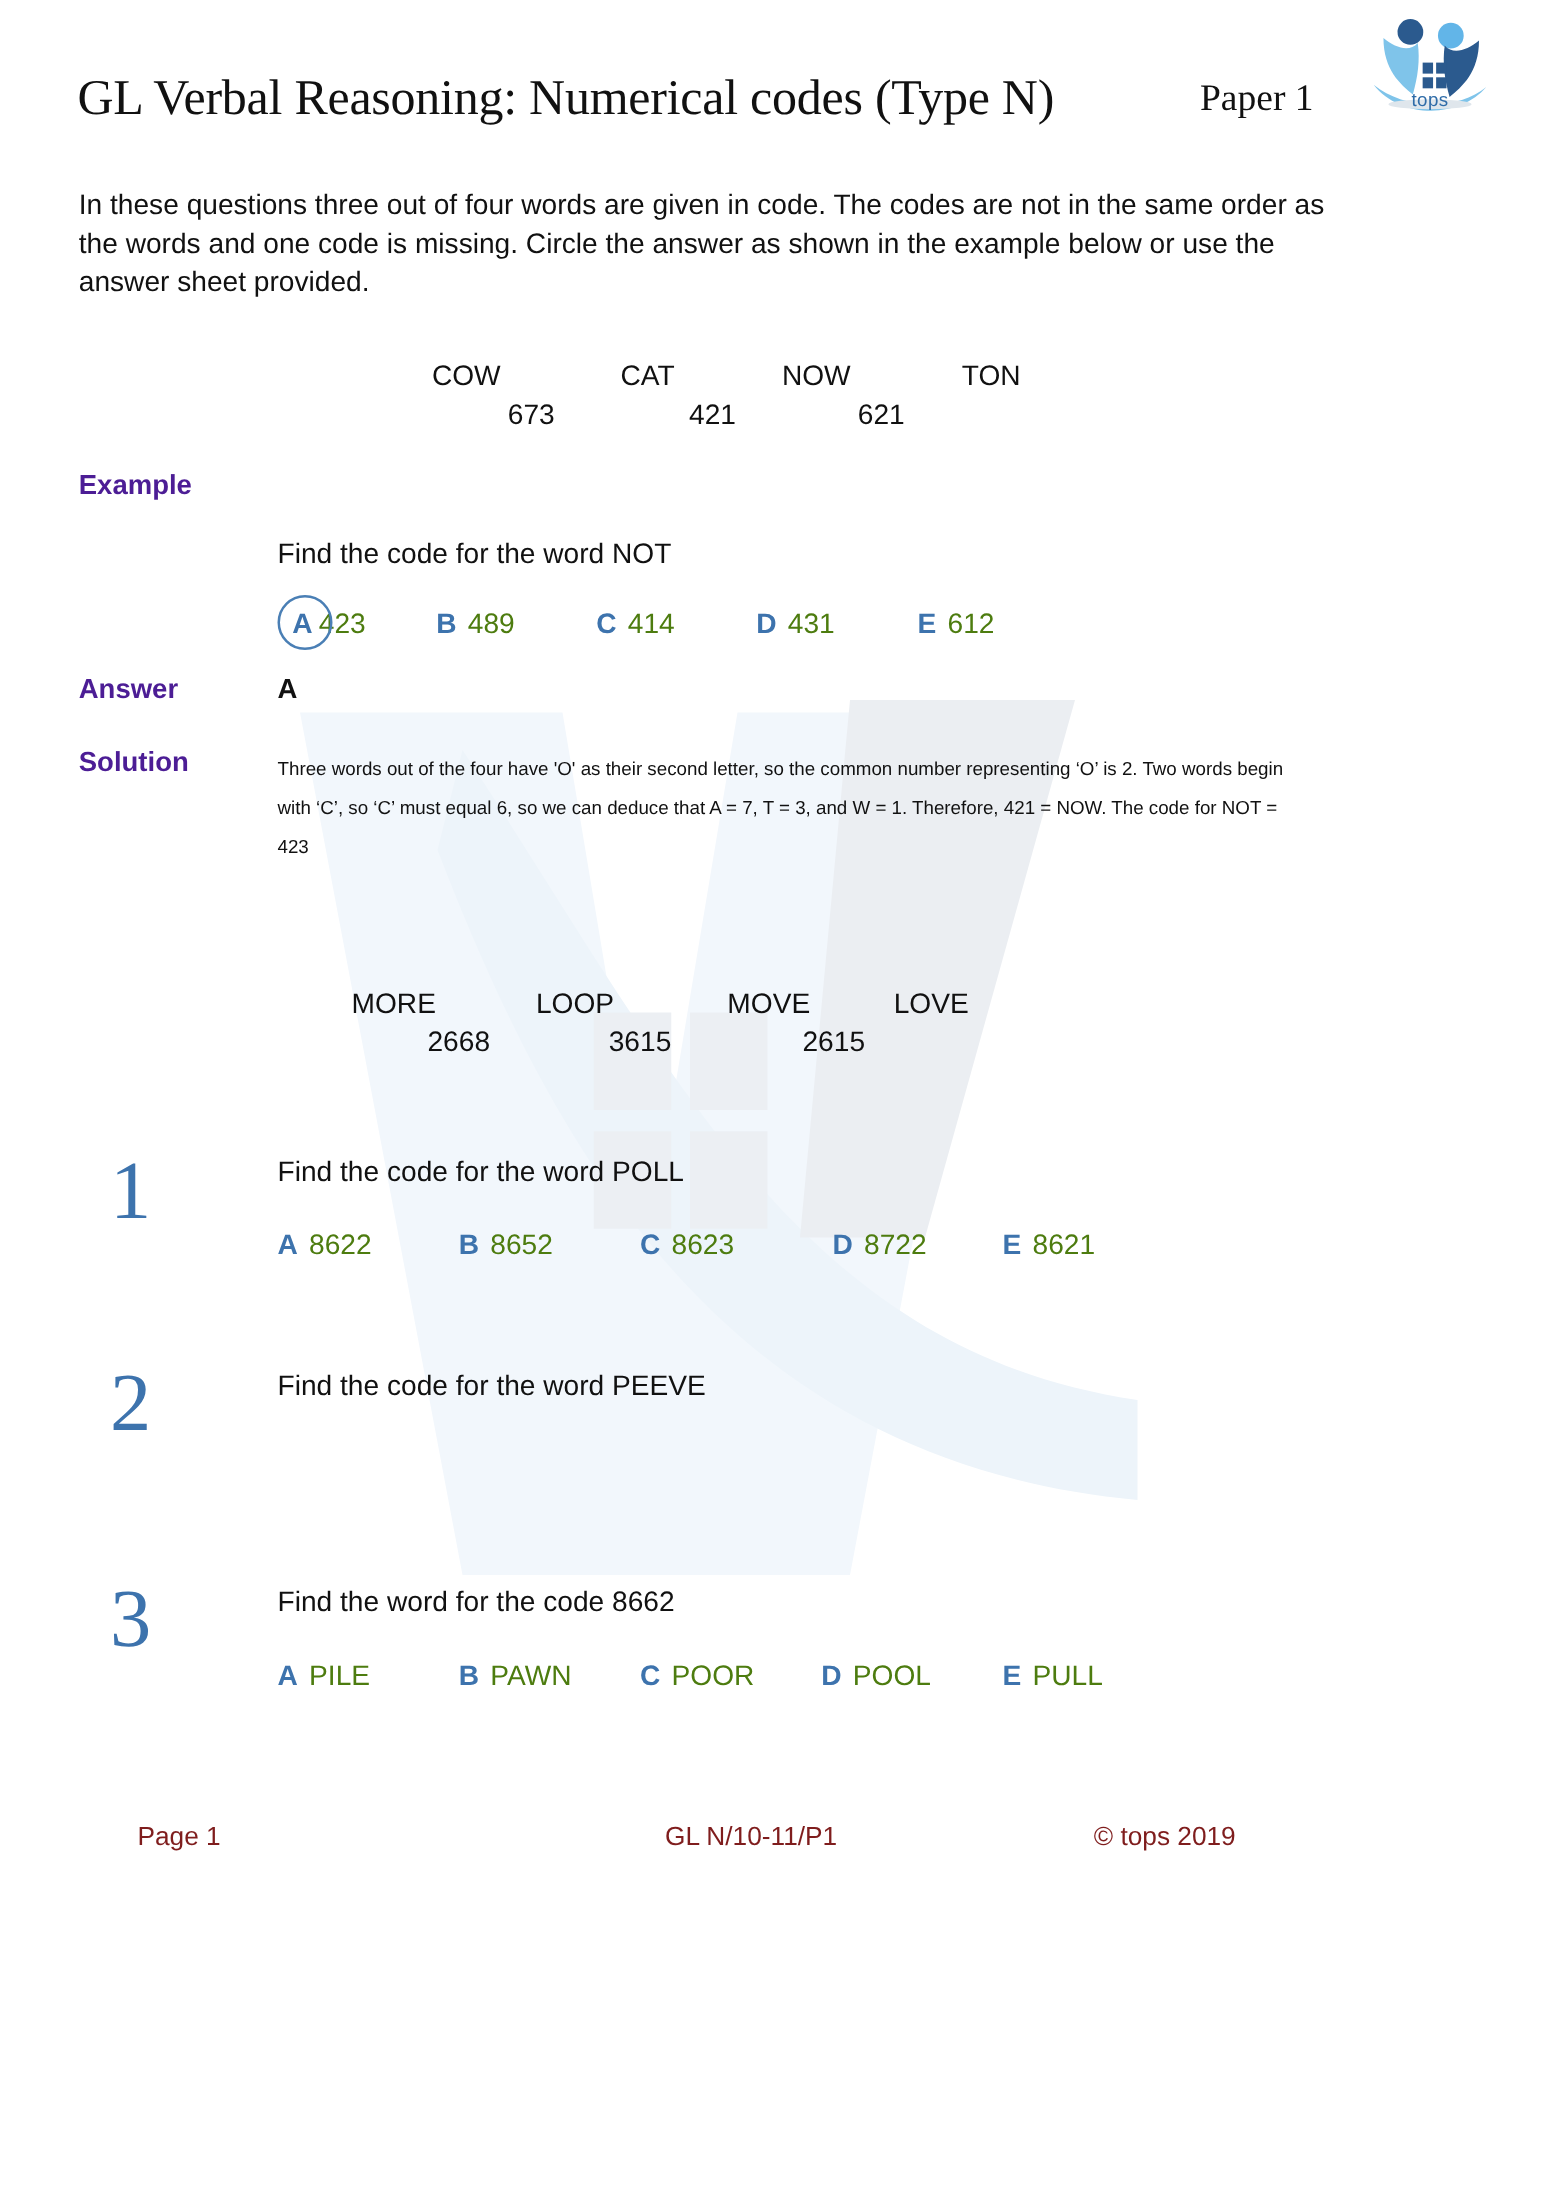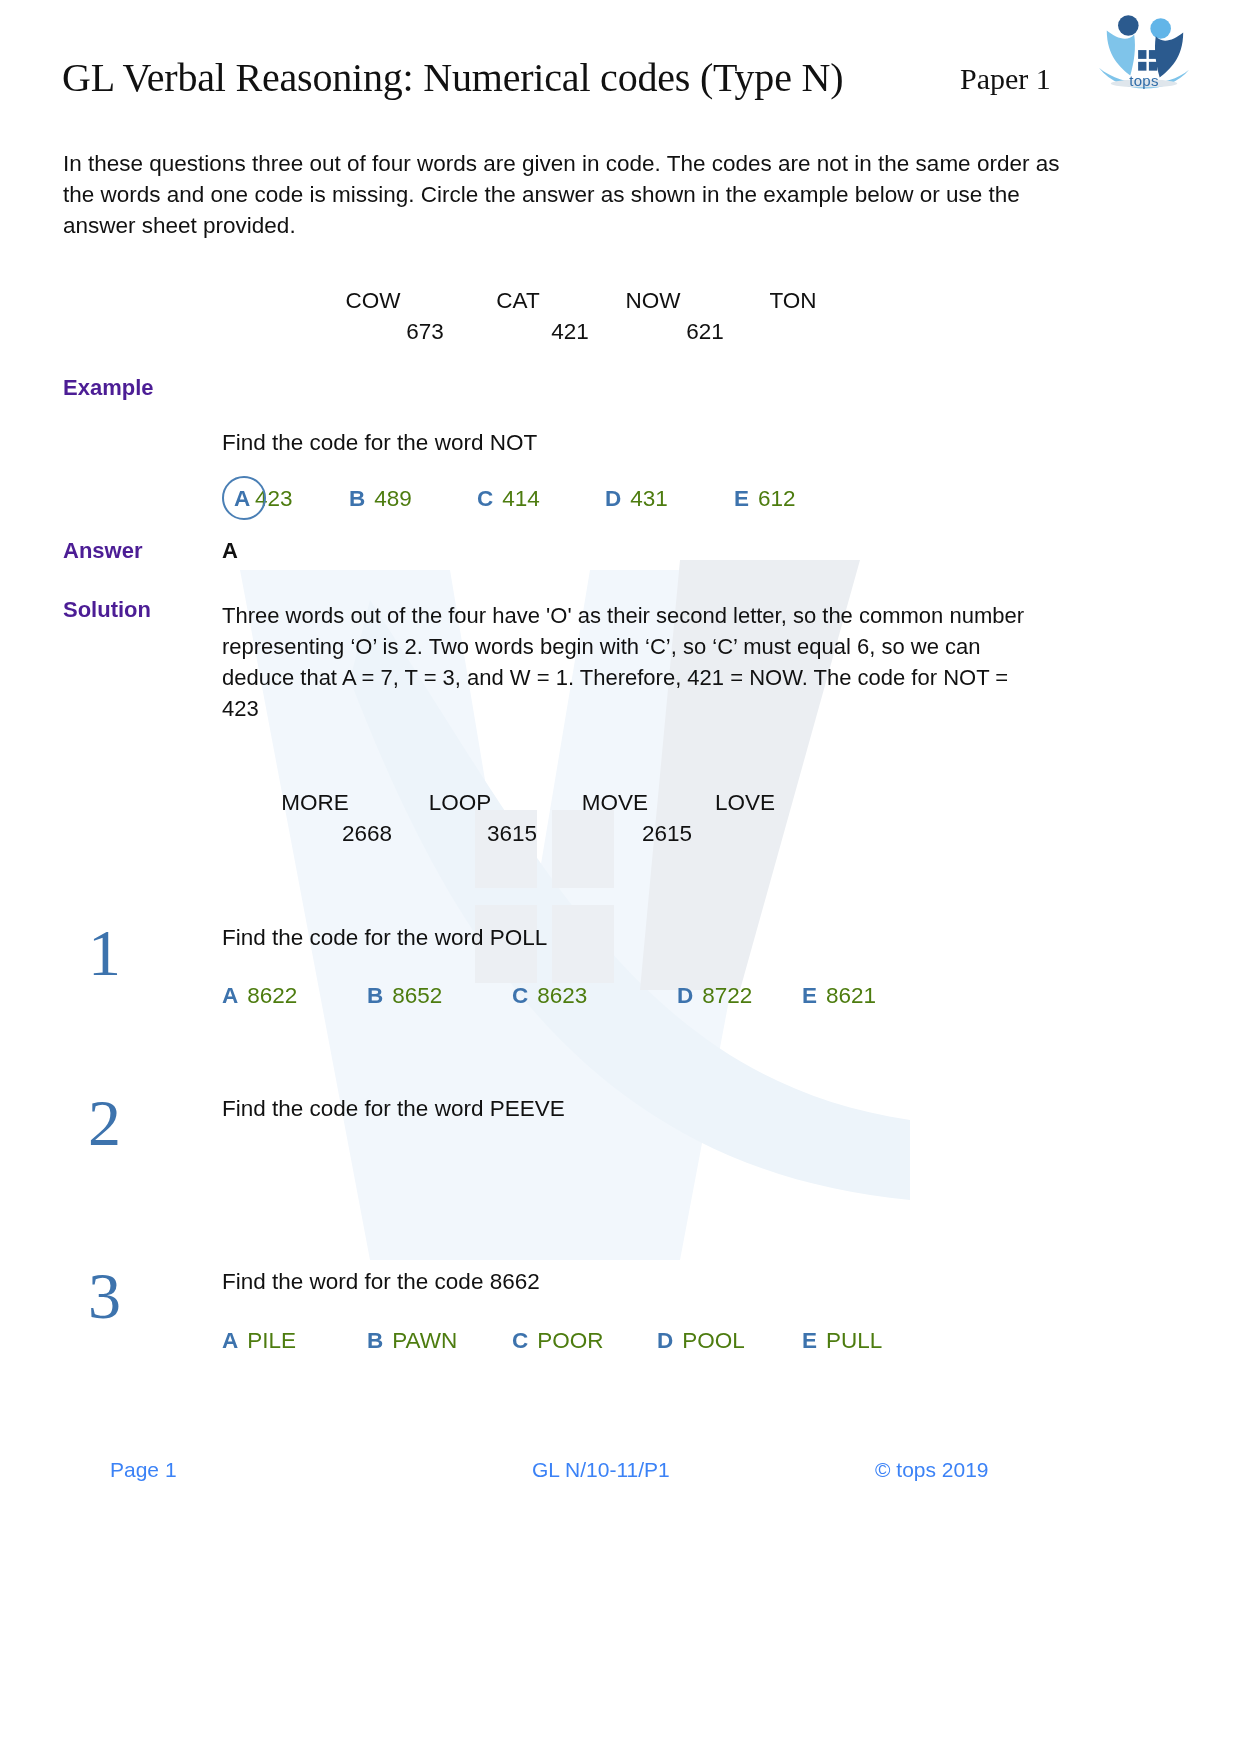--- a/index.html
+++ b/index.html
@@ -150,21 +150,21 @@
     font-size: 22px;
     font-weight: bold;
     color: #111;
     z-index: 2;
   }
   #solution-text {
     position: absolute;
     left: 222px;
     top: 600px;
     width: 820px;
-    font-size: 22px;
+    font-size: 15px;
     line-height: 31px;
     color: #111;
     z-index: 2;
   }
 
   
   .options {
     position: absolute;
     z-index: 2;
     height: 40px;
@@ -238,21 +238,21 @@
     left: 0;
     right: 0;
     top: 1458px;
     height: 40px;
     z-index: 2;
   }
   .footer > div {
     position: absolute;
     top: 0;
     font-size: 21px;
-    color: #3b82f6;
+    color: #7f1d1d;
     white-space: nowrap;
   }
   #footer-page  { left: 110px; }
   #footer-code  { left: 532px; }
   #footer-copy  { left: 875px; }
 </style>
 </head>
 <body>
 
 <div class="page">
@@ -341,21 +341,21 @@
         <div class="code"></div>
       </div>
     </div>
 
   <div class="qnum" id="qnum-1">1</div>
   <div class="qtext" id="qtext-1">Find the code for the word POLL</div>
   <div class="options" id="options-q1">
       <div class="opt" style="left: 0px;"><span class="ltr">A</span><span class="val">8622</span></div>
       <div class="opt" style="left: 145px;"><span class="ltr">B</span><span class="val">8652</span></div>
       <div class="opt" style="left: 290px;"><span class="ltr">C</span><span class="val">8623</span></div>
-      <div class="opt" style="left: 455px; text-align: right;"><span class="ltr">D</span><span class="val">8722</span></div>
+      <div class="opt" style="left: 444px; text-align: right;"><span class="ltr">D</span><span class="val">8722</span></div>
       <div class="opt" style="left: 580px;"><span class="ltr">E</span><span class="val">8621</span></div>
     </div>
 
   <div class="qnum" id="qnum-2">2</div>
   <div class="qtext" id="qtext-2">Find the code for the word PEEVE</div>
 
   <div class="qnum" id="qnum-3">3</div>
   <div class="qtext" id="qtext-3">Find the word for the code 8662</div>
   <div class="options" id="options-q3">
       <div class="opt" style="left: 0px;"><span class="ltr">A</span><span class="val">PILE</span></div>

